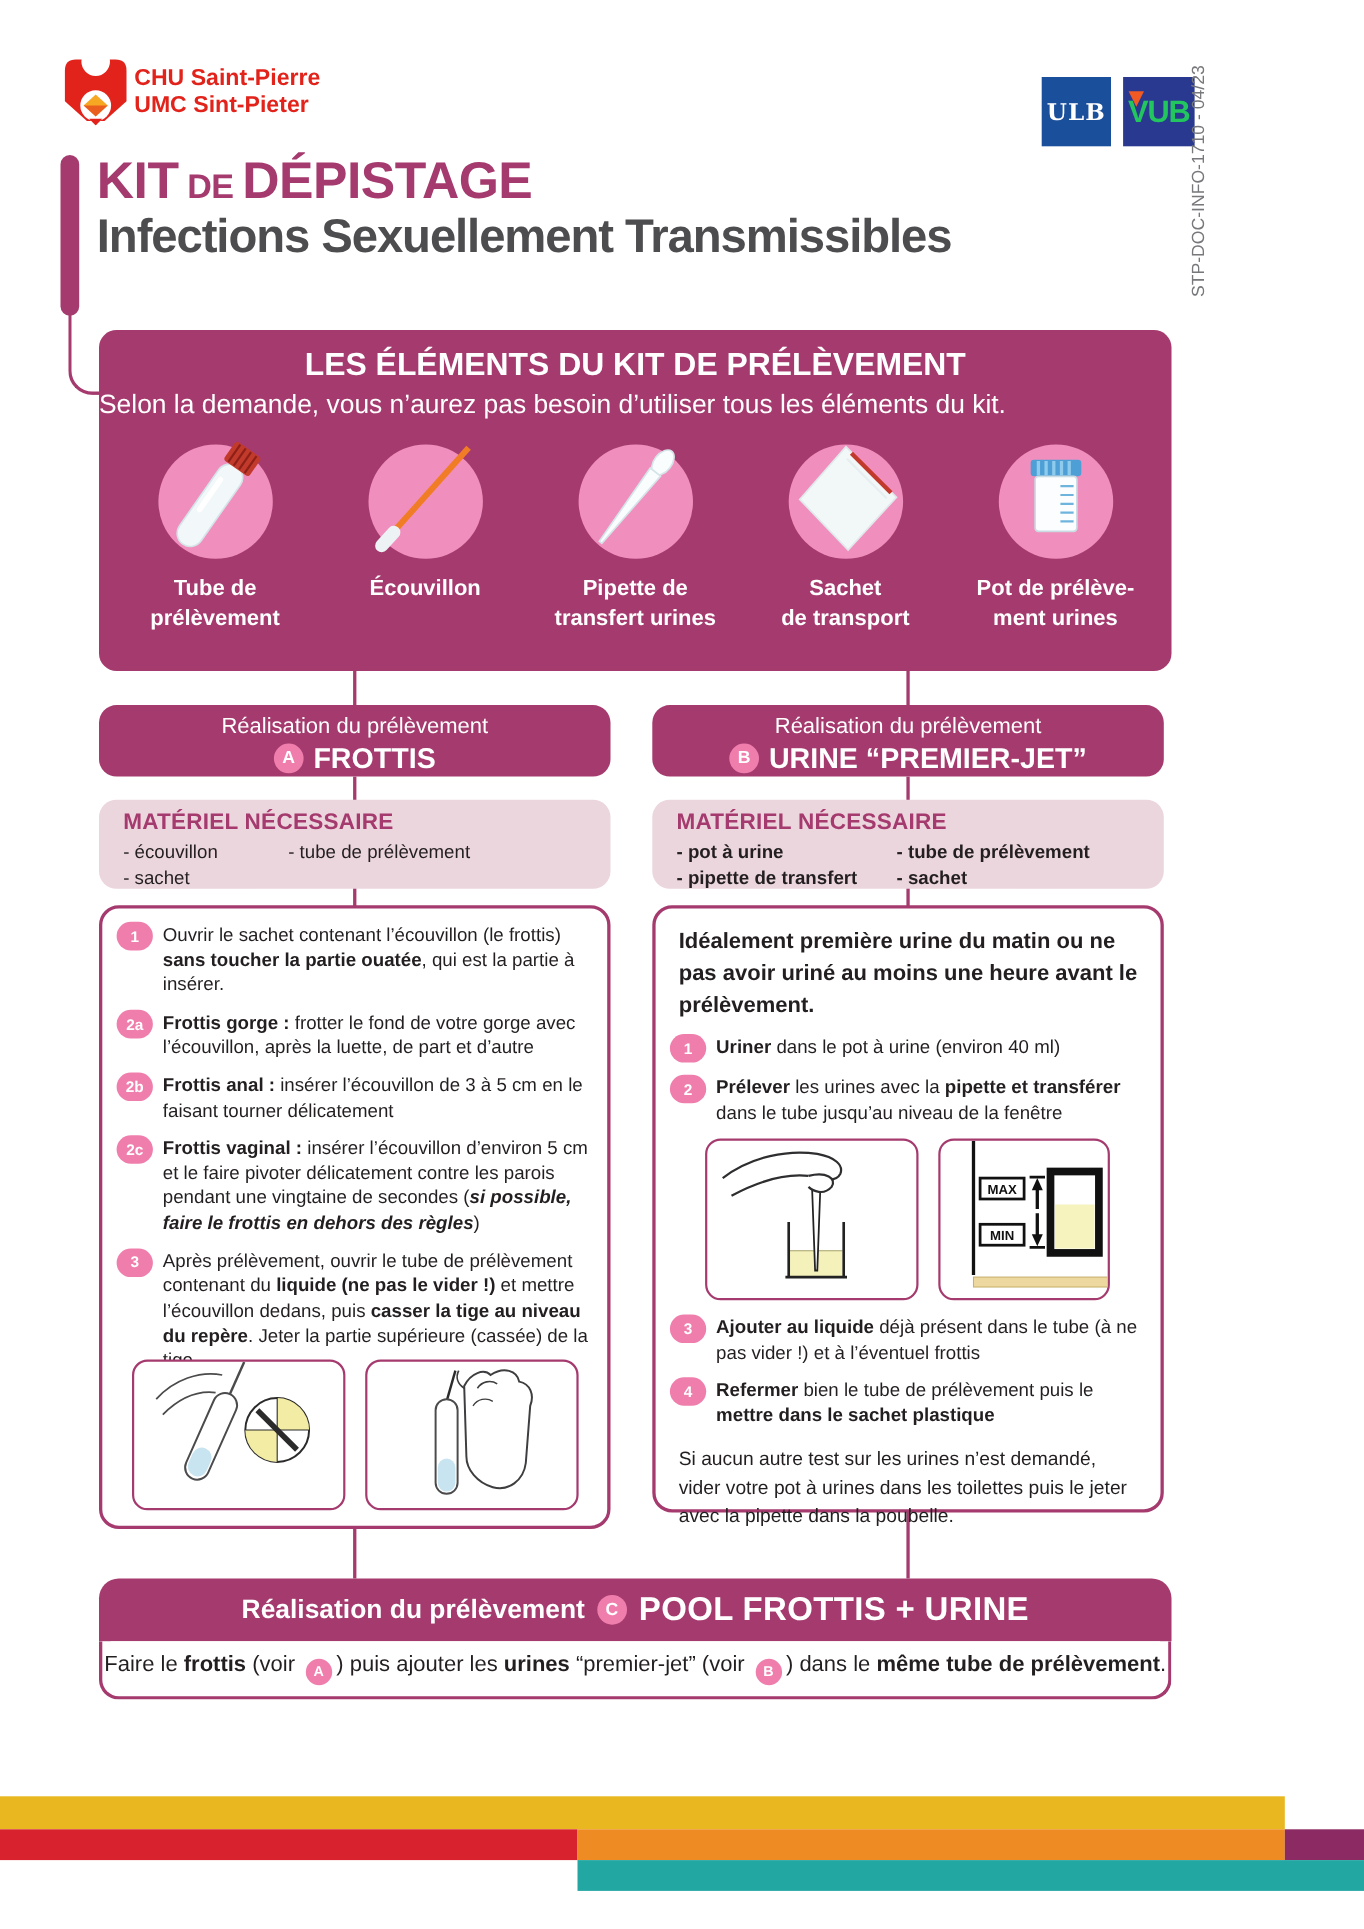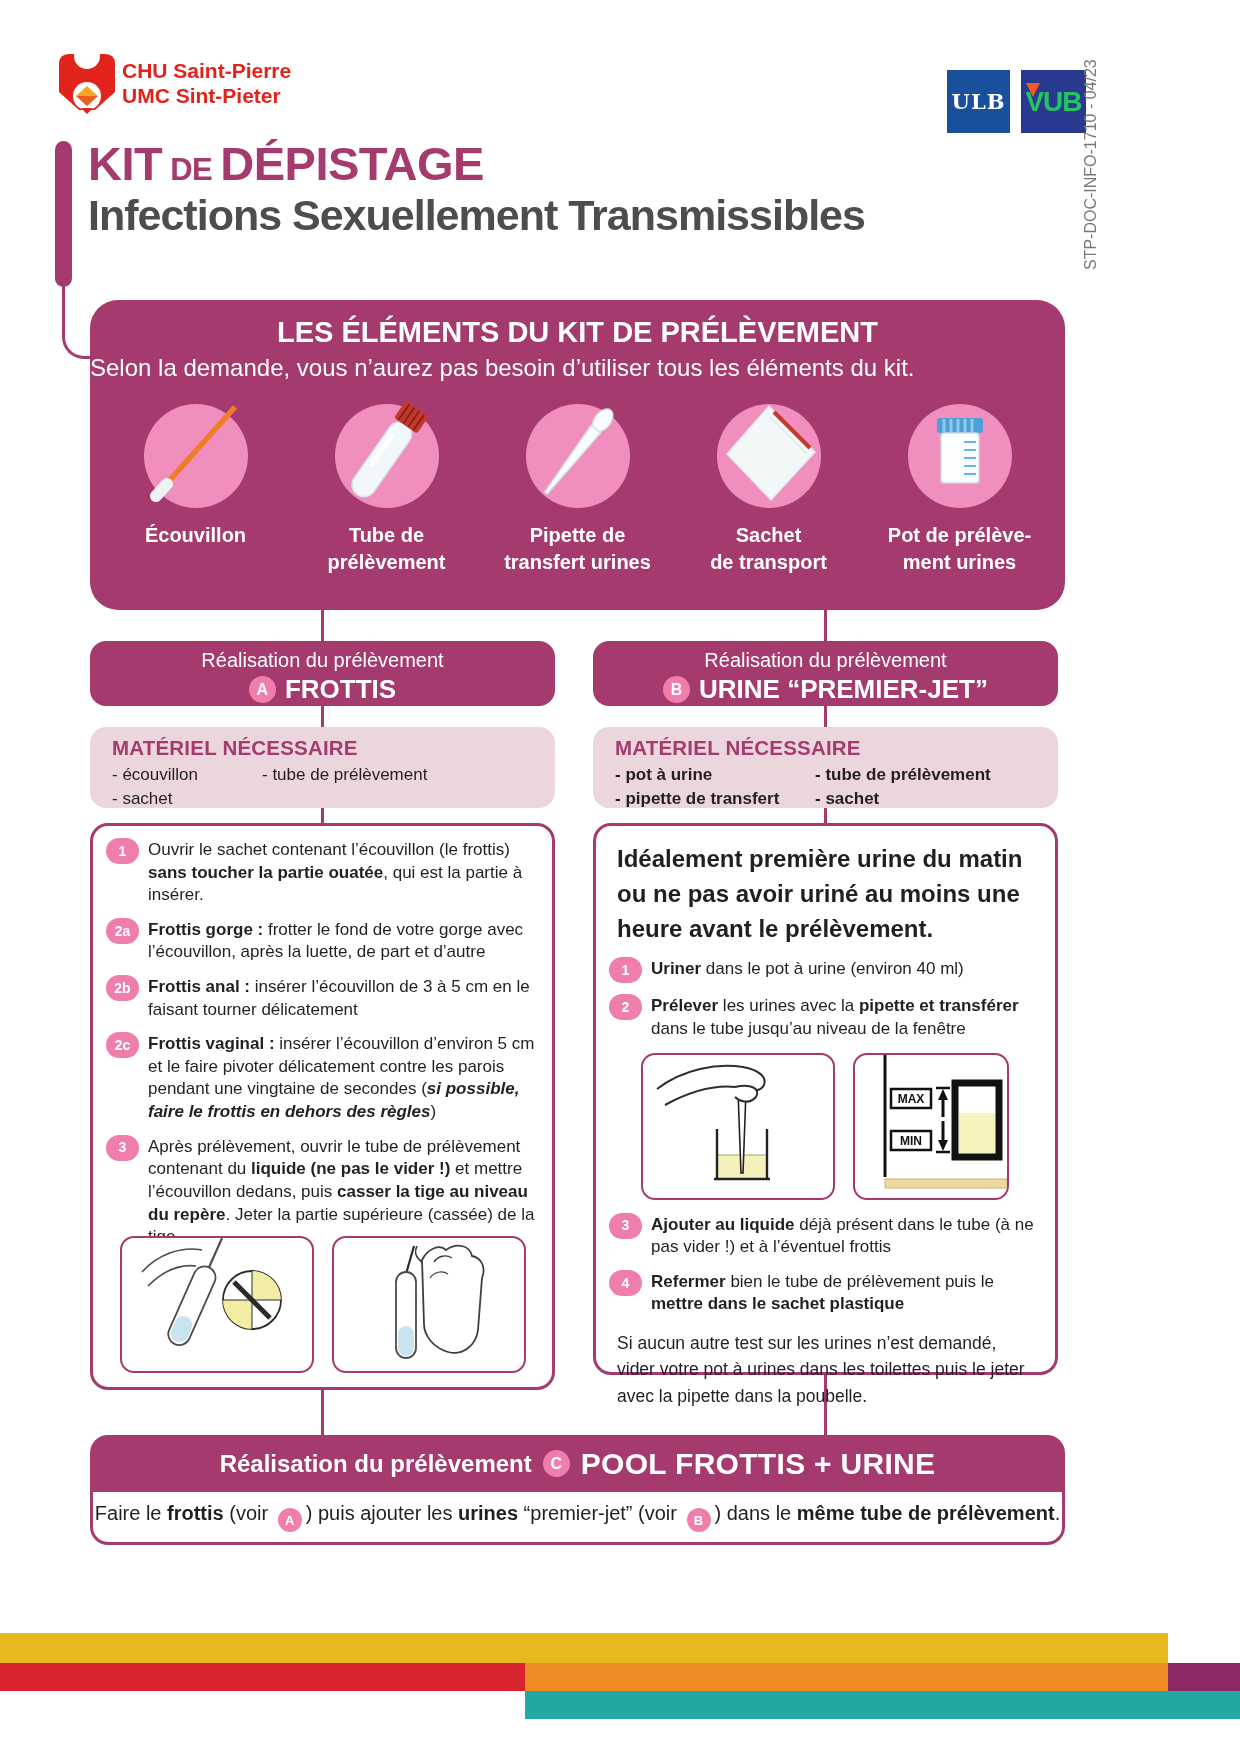--- a/index.html
+++ b/index.html
@@ -20,21 +20,21 @@
           writing-mode:vertical-rl;transform:rotate(180deg);white-space:nowrap;}
   
   .accent-bar{position:absolute;left:55px;top:141px;width:17px;height:146px;background:#A53A6E;border-radius:9px;}
   .elbow{position:absolute;left:62px;top:286px;width:30px;height:70px;
          border-left:3px solid #A53A6E;border-bottom:3px solid #A53A6E;border-bottom-left-radius:22px;}
   .t1{position:absolute;left:88px;top:136px;font-weight:bold;font-size:47px;color:#A53A6E;letter-spacing:-0.5px;}
   .t1 .de{font-size:31px;margin:0 8px;}
   .t2{position:absolute;left:88px;top:191px;font-weight:bold;font-size:43px;color:#4D4D4F;letter-spacing:-1px;}
   .t3{position:absolute;left:88px;top:246px;font-size:31px;color:#58585A;}
   
-  .banner{position:absolute;left:90px;top:300px;width:975px;height:310px;background:#A53A6E;border-radius:28px;color:#fff;}
+  .banner{position:absolute;left:90px;top:300px;width:975px;height:310px;background:#A53A6E;border-radius:16px;color:#fff;}
   .banner-title{text-align:center;padding-top:16px;font-weight:bold;font-size:29px;}
   .banner-sub{text-align:left;font-size:24px;margin-top:5px;}
   .kit-row{position:absolute;left:10px;right:10px;top:92px;display:flex;}
   .kit-item{width:191px;display:flex;flex-direction:column;align-items:center;}
   .kit-svg{width:120px;height:120px;}
   .kit-label{margin-top:10px;text-align:center;font-weight:bold;font-size:20px;line-height:1.35;color:#fff;}
   
   .vline{position:absolute;width:3px;background:#A53A6E;}
   
   .sec-head{position:absolute;width:465px;height:65px;background:#A53A6E;border-radius:16px;color:#fff;text-align:center;}
@@ -52,21 +52,21 @@
   .ibox{position:absolute;background:#fff;border:3px solid #A53A6E;border-radius:18px;box-sizing:border-box;}
   .steps{padding:13px 14px 0 13px;}
   .step{display:flex;gap:9px;margin-bottom:12px;font-size:17px;line-height:1.33;color:#231F20;}
   .step-badge{display:flex;align-items:center;justify-content:center;background:#F07EAD;color:#fff;
               font-weight:bold;border-radius:14px;min-width:27px;height:26px;font-size:14px;padding:0 3px;
               flex:0 0 auto;margin-top:-1px;}
   .b{font-weight:bold;} .i{font-style:italic;}
   .img-row{display:flex;justify-content:center;gap:18px;}
   .img-row.abs{position:absolute;left:0;right:0;bottom:14px;}
   .img-box{border:2.5px solid #A53A6E;border-radius:14px;background:#fff;overflow:hidden;}
-  .intro{font-weight:bold;font-size:24px;line-height:1.45;padding:3px 6px 12px 8px;}
+  .intro{font-weight:bold;font-size:20px;line-height:1.45;padding:3px 6px 12px 8px;}
   .outro{font-size:17.5px;line-height:1.5;padding:2px 8px 0 8px;}
   
   .c-head{position:absolute;left:90px;top:1435px;width:975px;height:57px;background:#A53A6E;
           border-radius:18px 18px 0 0;display:flex;align-items:center;justify-content:center;gap:11px;color:#fff;}
   .c-head .pre{font-weight:bold;font-size:24px;}
   .c-head .ttl{font-weight:bold;font-size:30px;letter-spacing:0.3px;}
   .c-body{position:absolute;left:90px;top:1492px;width:975px;height:53px;background:#fff;
           border:3px solid #A53A6E;border-top:none;border-radius:0 0 18px 18px;box-sizing:border-box;
           display:flex;align-items:center;justify-content:center;font-size:20px;color:#231F20;}
   .inline-badge{display:inline-flex;align-items:center;justify-content:center;background:#F07EAD;color:#fff;
@@ -110,45 +110,45 @@
   <div class="t2">Infections Sexuellement Transmissibles</div>
 
   <div class="banner">
     <div class="banner-title">LES ÉLÉMENTS DU KIT DE PRÉLÈVEMENT</div>
     <div class="banner-sub">Selon la demande, vous n’aurez pas besoin d’utiliser tous les éléments du kit.</div>
     <div class="kit-row">
 
       <div class="kit-item">
         <svg class="kit-svg" viewBox="0 0 120 120">
           <circle cx="60" cy="64" r="52" fill="#F08FBD"></circle>
-          <line x1="99" y1="15" x2="33" y2="89" stroke="#F07D26" stroke-width="5.5"></line>
-          <line x1="31" y1="92" x2="20" y2="104" stroke="#EDF3F4" stroke-width="12" stroke-linecap="round"></line>
-        </svg>
-        <div class="kit-label">
-          <div>Écouvillon</div>
-          <div></div>
-        </div>
-      </div>
-
-      <div class="kit-item">
-        <svg class="kit-svg" viewBox="0 0 120 120">
-          <circle cx="60" cy="64" r="52" fill="#F08FBD"></circle>
           <g transform="rotate(35 60 60)">
             <rect x="48" y="26" width="24" height="86" rx="12" fill="#F2F8F9" stroke="#D4E4E8" stroke-width="1.5"></rect>
             <rect x="52" y="42" width="5" height="38" rx="2.5" fill="#FFFFFF"></rect>
             <rect x="46" y="7" width="28" height="21" rx="3" fill="#C23A2B"></rect>
             <line x1="51" y1="8" x2="51" y2="27" stroke="#8E2018" stroke-width="2"></line>
             <line x1="57" y1="8" x2="57" y2="27" stroke="#8E2018" stroke-width="2"></line>
             <line x1="63" y1="8" x2="63" y2="27" stroke="#8E2018" stroke-width="2"></line>
             <line x1="69" y1="8" x2="69" y2="27" stroke="#8E2018" stroke-width="2"></line>
           </g>
         </svg>
         <div class="kit-label">
           <div>Tube de</div>
           <div>prélèvement</div>
+        </div>
+      </div>
+
+      <div class="kit-item">
+        <svg class="kit-svg" viewBox="0 0 120 120">
+          <circle cx="60" cy="64" r="52" fill="#F08FBD"></circle>
+          <line x1="99" y1="15" x2="33" y2="89" stroke="#F07D26" stroke-width="5.5"></line>
+          <line x1="31" y1="92" x2="20" y2="104" stroke="#EDF3F4" stroke-width="12" stroke-linecap="round"></line>
+        </svg>
+        <div class="kit-label">
+          <div>Écouvillon</div>
+          <div></div>
         </div>
       </div>
 
       <div class="kit-item">
         <svg class="kit-svg" viewBox="0 0 120 120">
           <circle cx="60" cy="64" r="52" fill="#F08FBD"></circle>
           <g transform="rotate(38 60 60)">
             <ellipse cx="60" cy="20" rx="8" ry="13" fill="#FAFDFD" stroke="#D4E4E8" stroke-width="1.5"></ellipse>
             <polygon points="54,31 66,31 61.5,112 58.5,112" fill="#FAFDFD" stroke="#D4E4E8" stroke-width="1.5"></polygon>
           </g>

